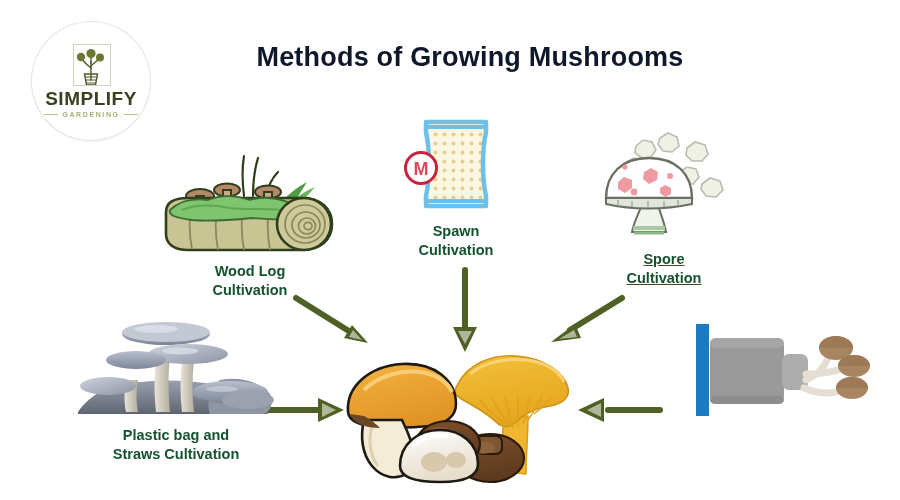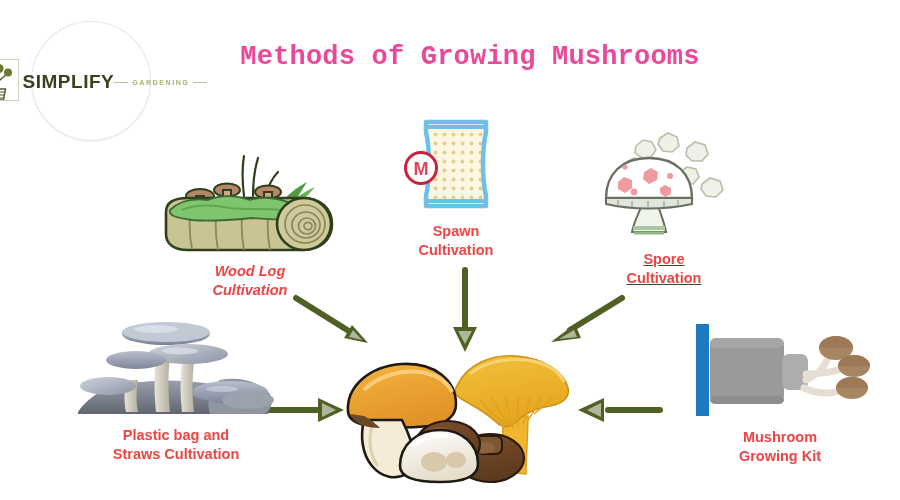--- a/index.html
+++ b/index.html
@@ -27,21 +27,21 @@
   .logo {
     position: absolute;
     left: 32px;
     top: 22px;
     width: 118px;
     height: 118px;
     border-radius: 50%;
     background: #ffffff;
     box-shadow: 0 0 0 1px #e6e6e0, 0 1px 3px rgba(0,0,0,.10);
     display: flex;
-    flex-direction: row;
+    flex-direction: column;
     align-items: center;
     justify-content: center;
   }
   .logo-mark {
     width: 48px;
     height: 44px;
     position: relative;
     margin-bottom: 1px;
   }
   .logo-frame {
@@ -78,46 +78,45 @@
 
   
   .title {
     position: absolute;
     left: 160px;
     top: 42px;
     width: 620px;
     text-align: center;
     font-size: 27px;
     font-weight: 700;
-    color: #ec4899;
+    color: #0f172a;
     letter-spacing: .2px;
-    font-family: Liberation Mono, monospace;
   }
 
   
   .node { position: absolute; }
   .node-art {
     position: relative;
     width: 100%;
     display: flex;
     align-items: flex-end;
     justify-content: center;
   }
   .node-label {
     text-align: center;
     font-size: 14.5px;
     font-weight: 700;
-    color: #ef4444;
+    color: #14532d;
     line-height: 1.28;
     white-space: pre-line;
     margin-top: 6px;
   }
 
   
-  #node-wood   { left: 152px; top: 150px;  width: 196px; font-style: italic; }
+  #node-wood   { left: 152px; top: 150px;  width: 196px; }
   #node-spawn  { left: 386px; top: 112px;  width: 140px; }
   #node-spore  { left: 592px; top: 132px;  width: 144px; text-decoration: underline; }
   #node-plastic{ left: 70px;  top: 320px;  width: 212px; }
   #node-kit    { left: 688px; top: 318px;  width: 184px; }
   #node-center { left: 330px; top: 340px;  width: 258px; }
 
   
   svg { display: block; overflow: visible; }
 
   
@@ -388,22 +387,20 @@
         <g>
           <path d="M116 70 C130 76 144 76 154 72" stroke="#e6ded2" stroke-width="7" fill="none" stroke-linecap="round"></path>
           <ellipse cx="164" cy="70" rx="16" ry="11" fill="#a78560"></ellipse>
           <path d="M148 70 A16 11 0 0 1 180 70 Z" fill="#9d7a55"></path>
         </g>
 
         <rect x="22" y="20" width="74" height="10" rx="6" fill="#a6a6a6"></rect>
         <rect x="22" y="78" width="74" height="8" rx="5" fill="#8d8d8d"></rect>
       </svg>
     </div>
-    <div class="node-label">Mushroom
-Growing Kit</div>
   </div>
 
   <div class="node" id="node-center">
     <div class="node-art">
       <svg width="258" height="148" viewBox="0 0 258 148">
         <defs>
           <linearGradient id="porCap" x1="0" y1="0" x2="0.4" y2="1">
             <stop offset="0" stop-color="#f5b33f"></stop>
             <stop offset="1" stop-color="#e09427"></stop>
           </linearGradient>

